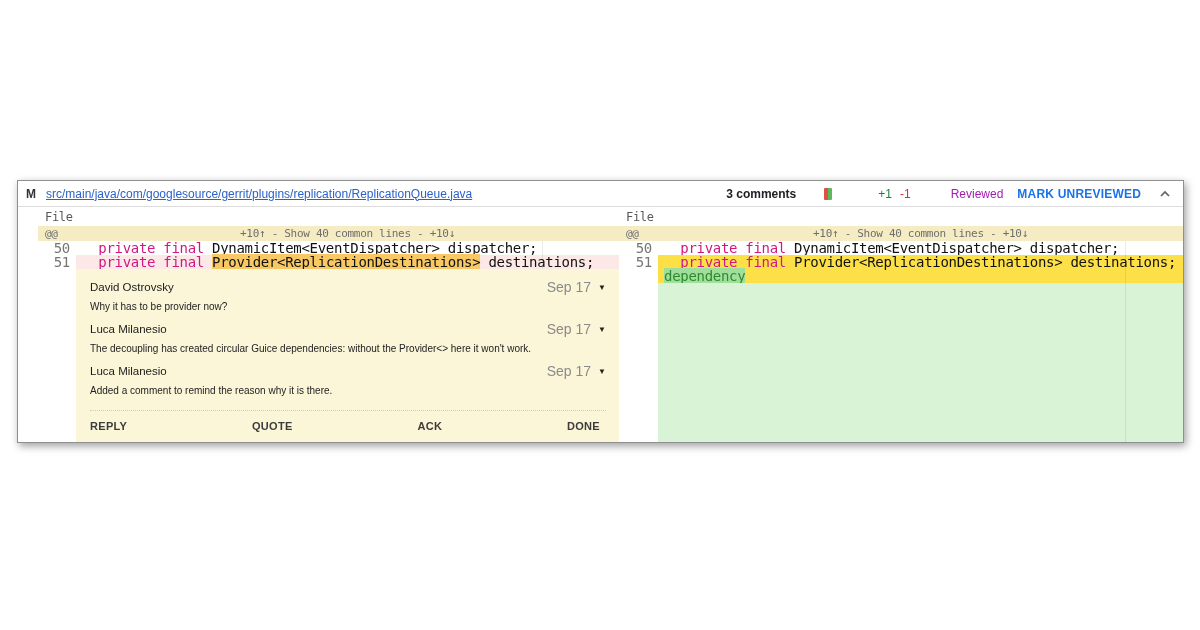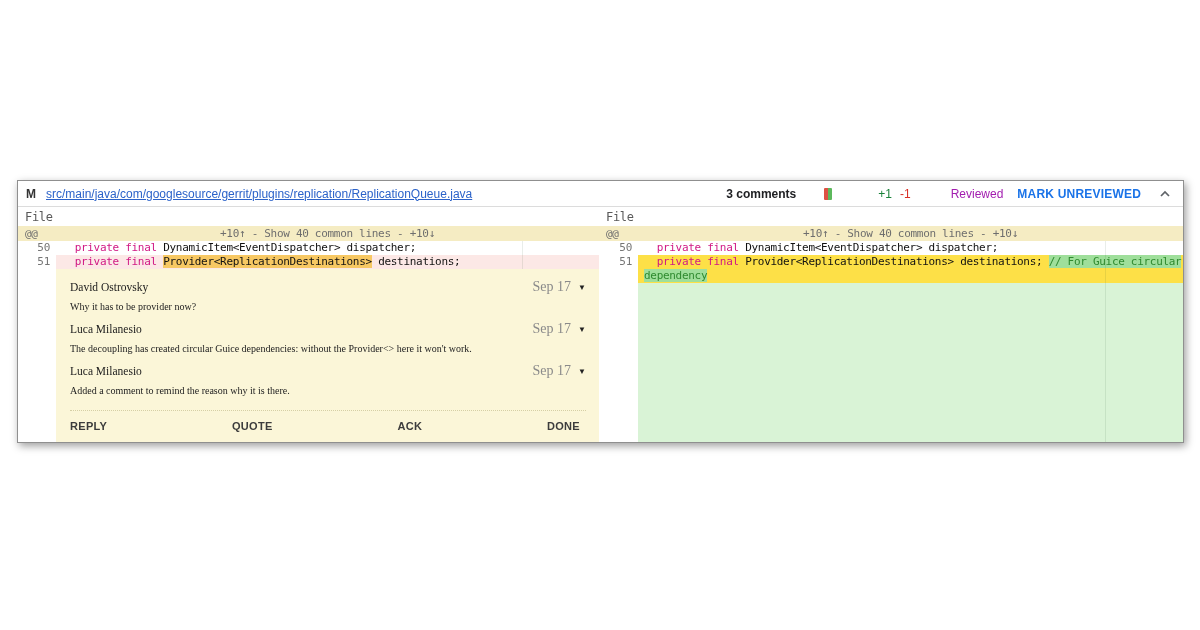--- a/index.html
+++ b/index.html
@@ -19,57 +19,57 @@
   .ccount{font-weight:bold;color:#202124;margin-right:28px;}
   .dstat{width:8px;height:12px;border-radius:1px;margin-right:46px;
          background:linear-gradient(90deg,#dd5144 0 50%,#5cb85c 50% 100%);}
   .ins{color:#188038;margin-right:8px;}
   .del{color:#d93025;margin-right:40px;}
   .revd{color:#a21caf;margin-right:14px;}
   .munrev{color:#1a73e8;font-weight:bold;letter-spacing:.2px;cursor:pointer;margin-right:18px;}
   .collapse{display:flex;align-items:center;cursor:pointer;}
 
   
-  .dbody{flex:1;display:flex;min-height:0;}
+  .dbody{flex:1;display:flex;min-height:0;margin-left:20px;}
   .pane{display:flex;flex-direction:column;position:relative;overflow:hidden;}
   .pane.left{flex:0 0 581px;}
   .pane.right{flex:1;}
   .pane::after{content:"";position:absolute;top:34px;bottom:0;width:1px;
                background:rgba(40,80,40,.10);}
   .pane.left::after{left:504px;}
   .pane.right::after{left:506px;}
 
   .mono{font-family:"DejaVu Sans Mono",monospace;letter-spacing:-.3px;}
   .filerow{flex:0 0 19px;display:flex;align-items:center;padding-left:7px;
            font-size:12px;color:#595959;}
   .exprow{flex:0 0 15px;display:flex;align-items:center;background:#f5ecc3;
           font-size:11px;color:#6e6e6e;cursor:pointer;}
   .exprow .mk{flex:0 0 38px;padding-left:7px;}
   .pane.right .exprow .mk{flex-basis:39px;}
   .exprow .explabel{flex:1;text-align:center;}
 
-  .crow{display:flex;font-size:11px;line-height:14px;}
+  .crow{display:flex;font-size:14px;line-height:14px;}
   .gut{flex:0 0 38px;text-align:right;padding-right:6px;color:#757575;background:#fff;cursor:pointer;}
   .pane.right .gut{flex-basis:39px;}
   .codeln{flex:1;white-space:pre;padding-left:6px;color:#111;}
   .removed .codeln{background:#fce8e6;}
   .added .codeln{background:#fde047;}
   .kwd{color:#d01884;}
   .hl-rm{background:#f7c863;}
   .hl-add{background:#9fdf9b;}
   .com{color:#2f8a2f;}
 
   .fillrow{flex:1;display:flex;}
   .fillrow .fgut{flex:0 0 39px;background:#fff;}
   .fillrow .fcontent{flex:1;background:#d9f3d6;}
 
   
   .thread{flex:1;margin-left:38px;background:#fbf6d8;display:flex;flex-direction:column;
           padding:10px 13px 0 14px;min-height:0;position:relative;z-index:1;}
-  .cmt{margin-bottom:9px;font-family:Liberation Serif, serif;}
+  .cmt{margin-bottom:9px;}
   .cmt-hd{display:flex;align-items:center;}
   .author{font-size:11.5px;color:#1b1b1b;}
   .cdate{margin-left:auto;font-size:14px;color:#8a8a8a;}
   .caret{font-size:8px;color:#222;margin-left:7px;cursor:pointer;}
   .cmsg{margin-top:6px;font-size:10px;color:#222;}
   .actions{margin-top:auto;border-top:1px dotted #d5cfa5;display:flex;
            justify-content:space-between;gap:36px;padding:9px 6px 10px 0;}
   .abtn{font-size:11px;font-weight:bold;color:#3c3c3c;letter-spacing:.3px;cursor:pointer;}
 </style>
 </head>

